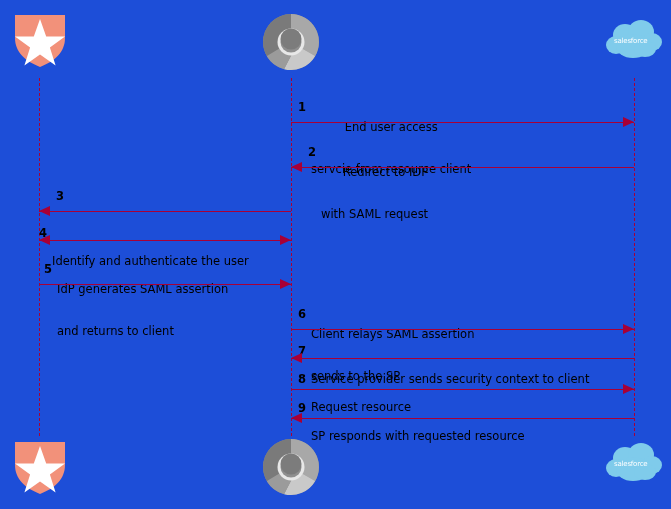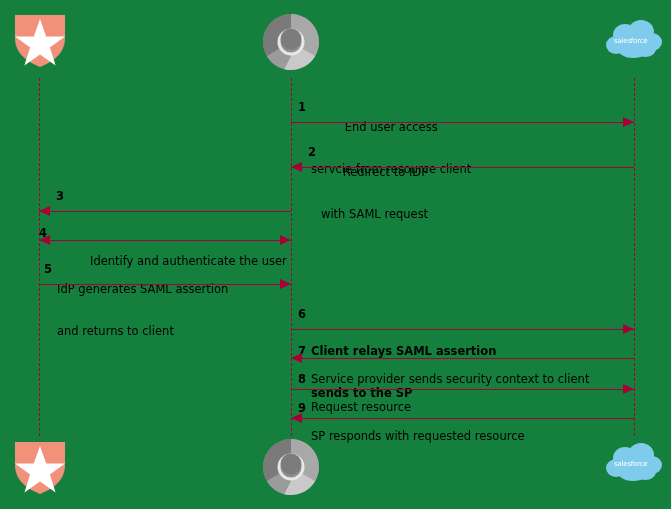--- a/index.html
+++ b/index.html
@@ -7,21 +7,21 @@
     padding: 0;
     background: #FFFFFF;
   }
   body {
     font-family: "DejaVu Sans", "Liberation Sans", sans-serif;
   }
   #diagram {
     position: relative;
     width: 671px;
     height: 509px;
-    background: #15803d;
+    background: #1d4ed8;
     overflow: hidden;
   }
   .lifeline {
     position: absolute;
     width: 0;
     border-left: 1px dashed #A80036;
     top: 78px;
     height: 358px;
   }
   .participant-icon {
@@ -164,37 +164,37 @@
     <div>with SAML request</div>
   </div>
   <div class="msg-arrow" style="left:291px; top:167px; width:343px;"></div>
   <div class="head head-left" style="left:291px; top:162px;"></div>
 
   <div class="msg-num" style="left:56px; top:189px;">3</div>
   <div class="msg-arrow" style="left:39px; top:211px; width:252px;"></div>
   <div class="head head-left" style="left:39px; top:206px;"></div>
 
   <div class="msg-num" style="left:39px; top:226px;">4</div>
-  <div class="msg-label" style="left:52px; top:226px;margin-left:38px;">
+  <div class="msg-label" style="left:52px; top:226px;">
     <div>Identify and authenticate the user</div>
   </div>
   <div class="msg-arrow" style="left:39px; top:240px; width:252px;"></div>
   <div class="head head-left" style="left:39px; top:235px;"></div>
   <div class="head head-right" style="left:280px; top:235px;"></div>
 
   <div class="msg-num" style="left:44px; top:262px;">5</div>
   <div class="msg-label" style="left:57px; top:254px;">
     <div>IdP generates SAML assertion</div>
     <div>and returns to client</div>
   </div>
   <div class="msg-arrow" style="left:39px; top:284px; width:252px;"></div>
   <div class="head head-right" style="left:280px; top:279px;"></div>
 
   <div class="msg-num" style="left:298px; top:307px;">6</div>
-  <div class="msg-label" style="left:311px; top:316px;font-weight:bold;">
+  <div class="msg-label" style="left:311px; top:299px;">
     <div>Client relays SAML assertion</div>
     <div>sends to the SP</div>
   </div>
   <div class="msg-arrow" style="left:291px; top:329px; width:343px;"></div>
   <div class="head head-right" style="left:623px; top:324px;"></div>
 
   <div class="msg-num" style="left:298px; top:344px;">7</div>
   <div class="msg-label" style="left:311px; top:344px;text-align:center;">
     <div>Service provider sends security context to client</div>
   </div>

